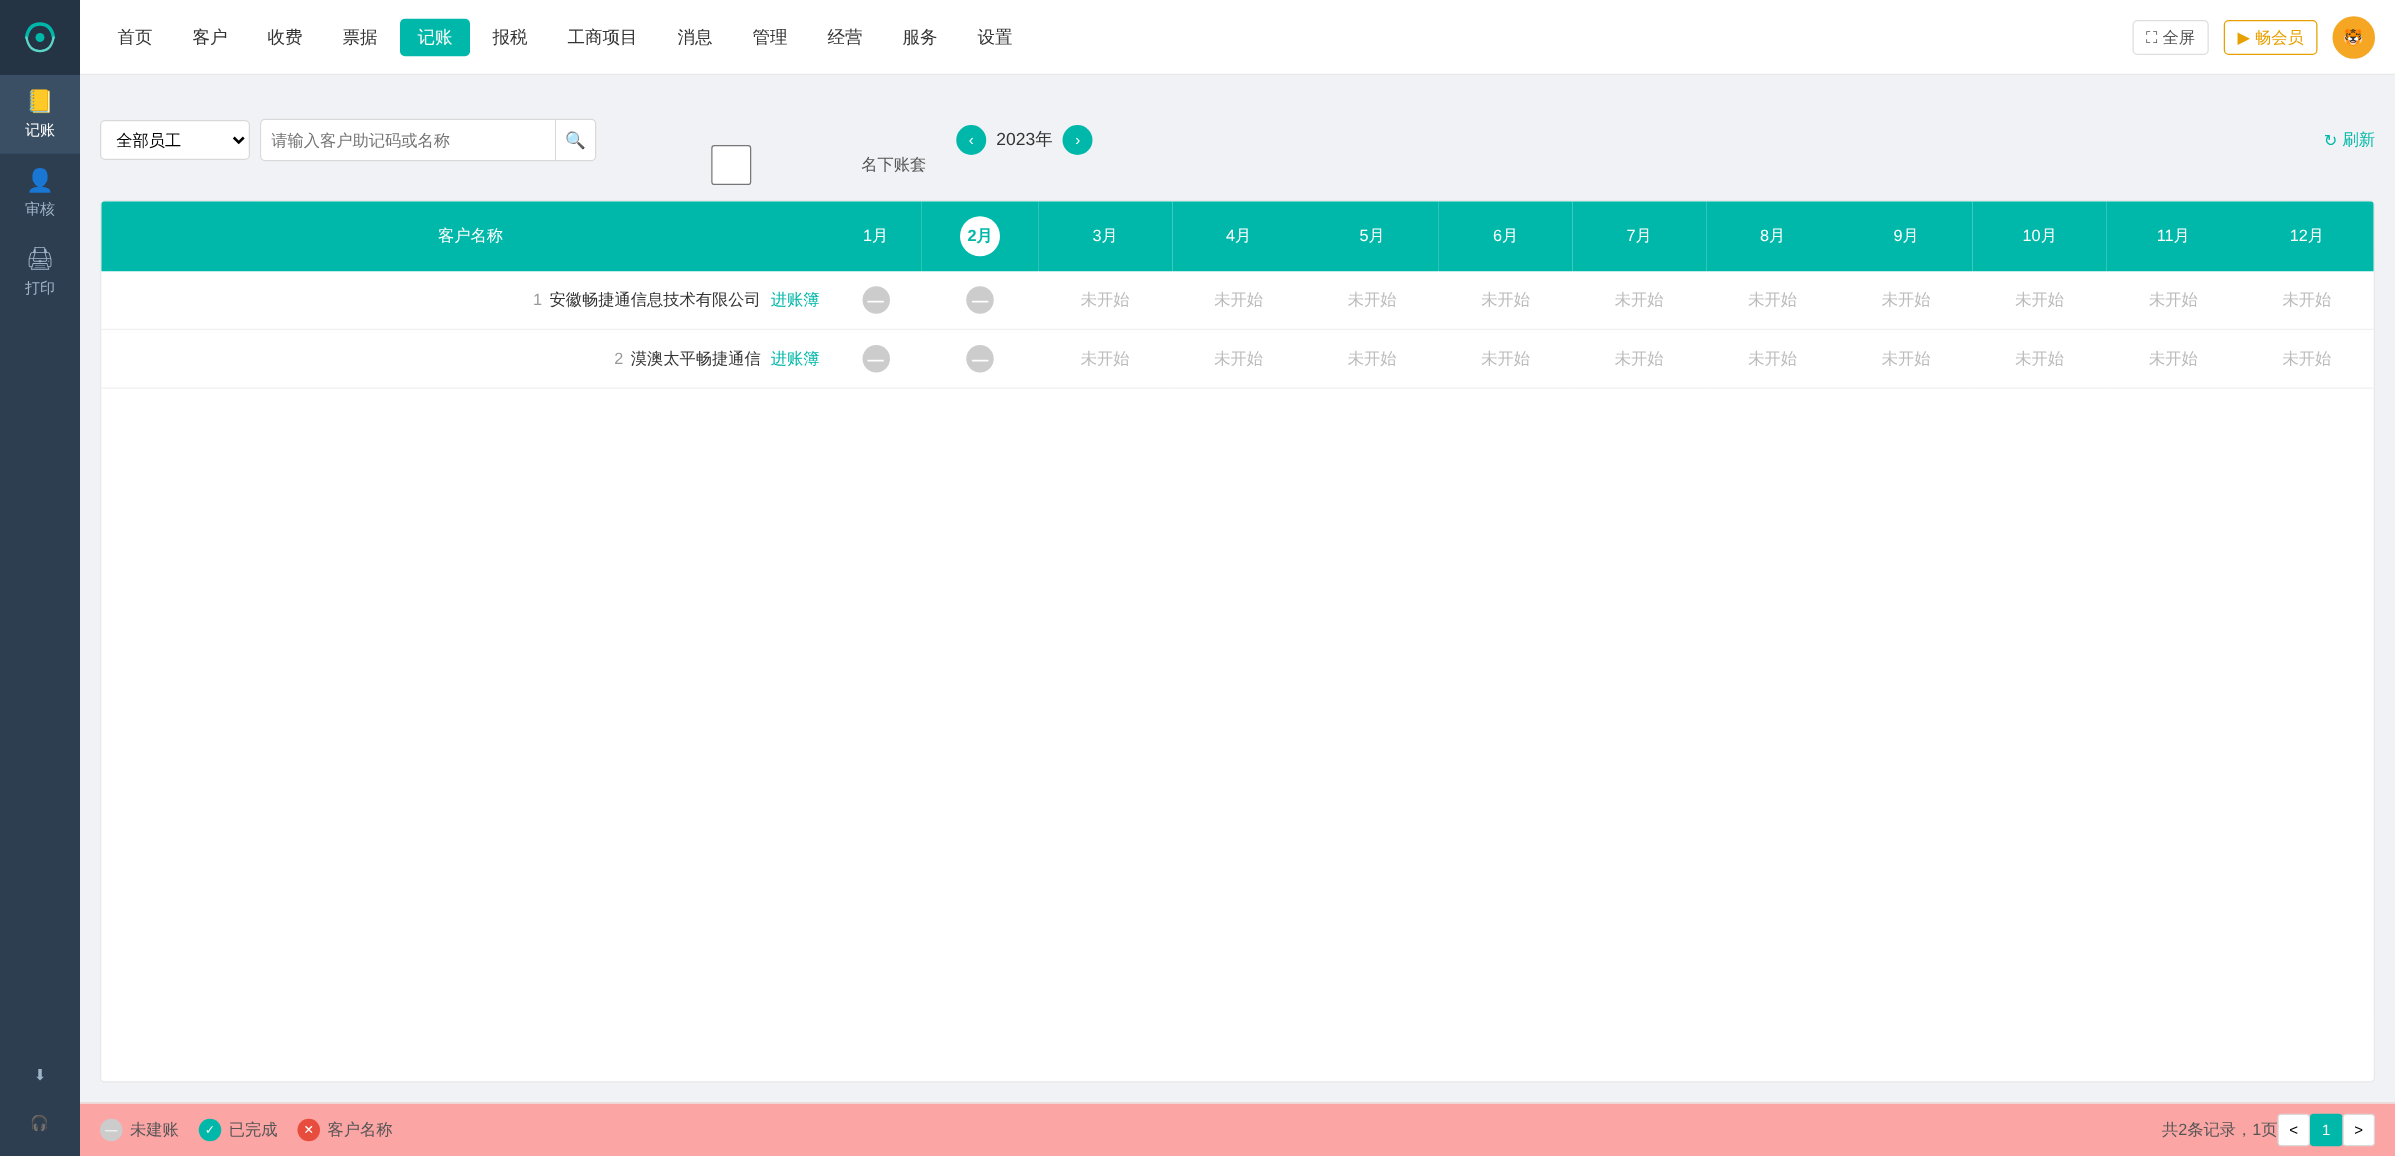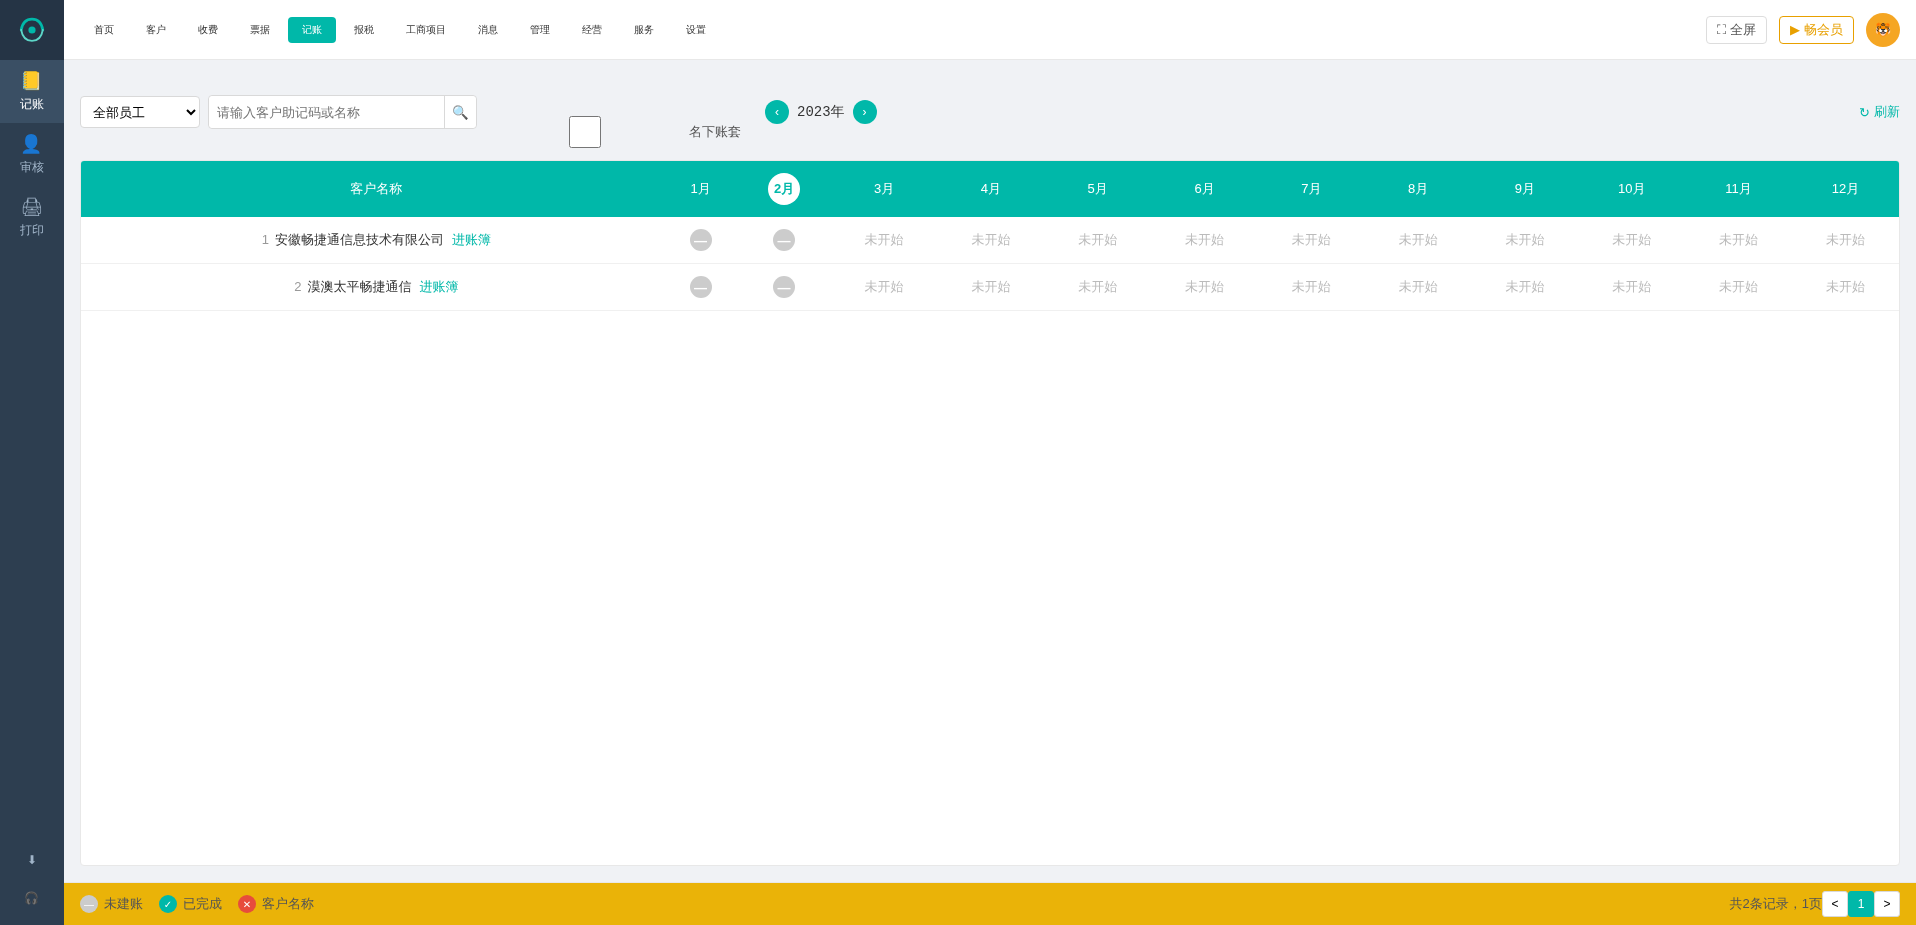--- a/index.html
+++ b/index.html
@@ -57,21 +57,21 @@
       padding: 0 16px;
       border-bottom: 1px solid #e8e8e8;
       flex-shrink: 0;
       gap: 4px;
     }
     .topnav-item {
       padding: 6px 14px;
       cursor: pointer;
       color: #333;
       border-radius: 4px;
-      font-size: 10px;
+      font-size: 14px;
       white-space: nowrap;
     }
     .topnav-item-active {
       background: #00b8a9;
       color: #fff !important;
       border-radius: 4px;
     }
     .topnav-right {
       margin-left: auto;
       display: flex;
@@ -130,47 +130,47 @@
     }
     .toolbar .checkbox-label {
       display: flex; align-items: center; gap: 4px; cursor: pointer; color: #555; margin-top: 40px;
     }
     .year-nav {
       display: flex; align-items: center; gap: 8px; margin-left: 16px;
     }
     .year-nav .nav-arrow {
       width: 24px; height: 24px; border-radius: 50%; background: #00b8a9; color: #fff; border: none; cursor: pointer; display: flex; align-items: center; justify-content: center; font-size: 12px;
     }
-    .year-nav .year-text { font-size: 14px; color: #333; font-weight: 500; font-family: Liberation Mono, monospace; }
+    .year-nav .year-text { font-size: 14px; color: #333; font-weight: 500; }
     .toolbar-right { margin-left: auto; }
     .btn-refresh { background: none; border: none; cursor: pointer; color: #00b8a9; font-size: 13px; display: flex; align-items: center; gap: 4px; }
 
     
     .table-wrap {
       background: #fff;
       border-radius: 4px;
       border: 1px solid #e8e8e8;
       overflow: auto;
       flex: 1;
     }
     table { width: 100%; border-collapse: collapse; min-width: 1200px; }
     thead tr { background: #00b8a9; color: #fff; }
     thead th { padding: 12px 8px; text-align: center; font-weight: 500; font-size: 13px; white-space: nowrap; }
     thead th:first-child { text-align: left; padding-left: 16px; min-width: 300px; }
     tbody tr { border-bottom: 1px solid #f0f0f0; }
     tbody td { padding: 12px 8px; text-align: center; color: #555; font-size: 13px; vertical-align: middle; }
-    tbody td:first-child { text-align: center; padding-left: 16px; }
+    tbody td:first-child { text-align: right; padding-left: 16px; }
     .row-num { color: #999; margin-right: 6px; }
     .client-name { color: #333; }
     .link-jinzhang { color: #00b8a9; cursor: pointer; margin-left: 8px; }
     .status-not-started { color: #bbb; font-size: 13px; }
 
     
     .footer {
-      background: #eab308;
+      background: #fca5a5;
       border-top: 1px solid #e8e8e8;
       padding: 8px 16px;
       display: flex;
       align-items: center;
       gap: 16px;
       flex-shrink: 0;
     }
     .legend-item { display: flex; align-items: center; gap: 6px; font-size: 13px; color: #555; }
     .legend-dot-gray { width: 18px; height: 18px; border-radius: 50%; background: #ccc; display: inline-flex; align-items: center; justify-content: center; }
     .legend-dot-green { width: 18px; height: 18px; border-radius: 50%; background: #00b8a9; display: inline-flex; align-items: center; justify-content: center; }

